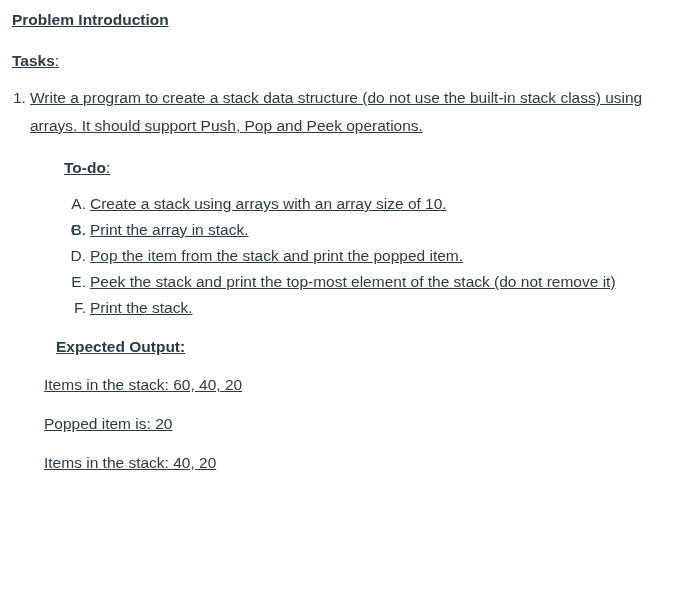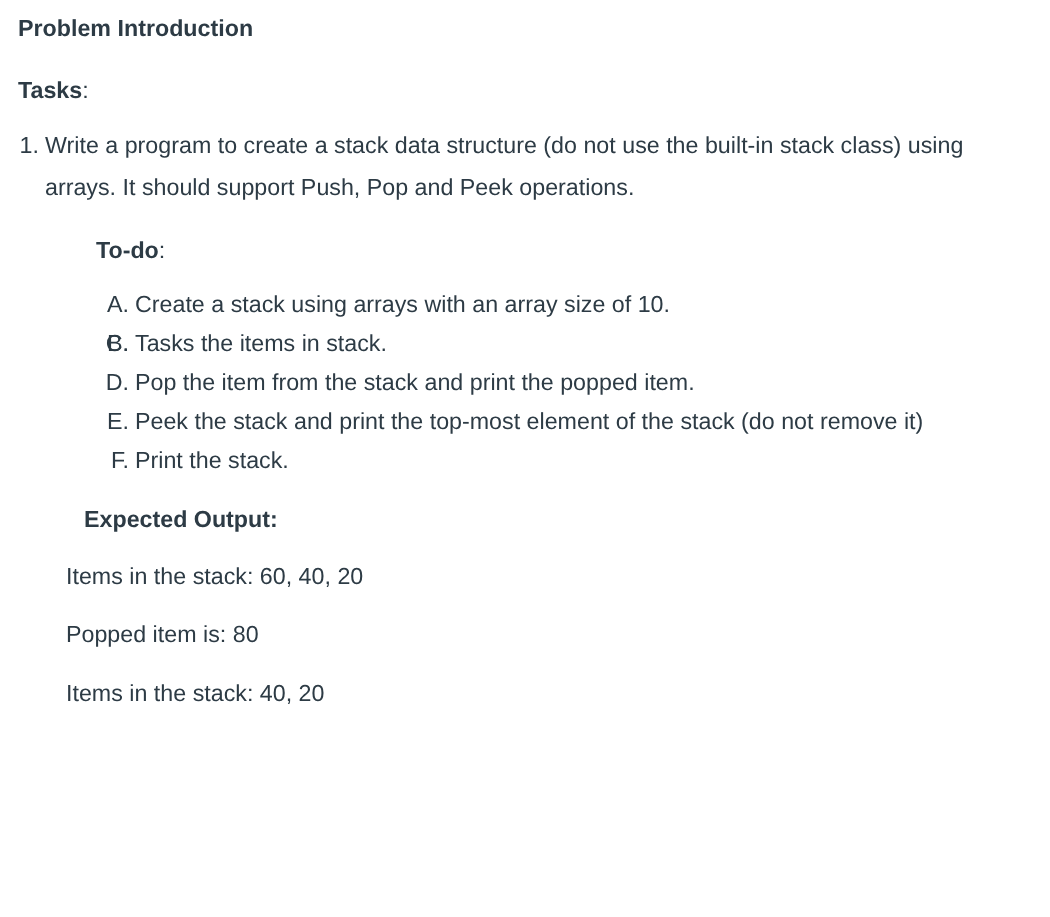--- a/index.html
+++ b/index.html
@@ -13,20 +13,21 @@
     overflow: hidden;
     color: #2D3B45;
     font-family: "Liberation Sans", "DejaVu Sans", sans-serif;
     font-size: 15.5px;
     line-height: 28px;
   }
   .page {
     padding: 6px 12px 0 12px;
     box-sizing: border-box;
     width: 700px;
+    text-decoration: underline;
   }
   p { margin: 0; }
   .heading {
     font-weight: bold;
     margin-bottom: 13px;
   }
   .intro {
     margin-bottom: 7px;
   }
   .tasks-label {
@@ -84,27 +85,27 @@
 
   <ol class="task-list">
     <li class="task-item">
       <span class="num-marker">1.</span><span class="task-text">Write a program to create a stack data structure (do not use the built-in stack class) using arrays. It should support Push, Pop and Peek operations.</span>
 
       <p class="todo-label"><strong>To-do</strong><span>:</span></p>
 
       <ol class="todo-list">
         <li class="todo-item"><span class="alpha-marker">A.</span><span>Create a stack using arrays with an array size of 10.</span></li>
         <li class="todo-item"><span class="alpha-marker">B.</span></li>
-        <li class="todo-item"><span class="alpha-marker">C.</span><span>Tasks the items in stack.</span></li>
+        <li class="todo-item"><span class="alpha-marker">C.</span><span>Print the array in stack.</span></li>
         <li class="todo-item"><span class="alpha-marker">D.</span><span>Pop the item from the stack and print the popped item.</span></li>
         <li class="todo-item"><span class="alpha-marker">E.</span><span>Peek the stack and print the top-most element of the stack (do not remove it)</span></li>
         <li class="todo-item"><span class="alpha-marker">F.</span><span>Print the stack.</span></li>
       </ol>
 
       <p class="expected-label">Expected Output:</p>
 
       <p class="output-line">Items in the stack: 60, 40, 20</p>
-      <p class="output-line">Popped item is: 80</p>
+      <p class="output-line">Popped item is: 20</p>
       <p class="output-line">Items in the stack: 40, 20</p>
     </li>
   </ol>
 
 </div>
 
 </body></html>

